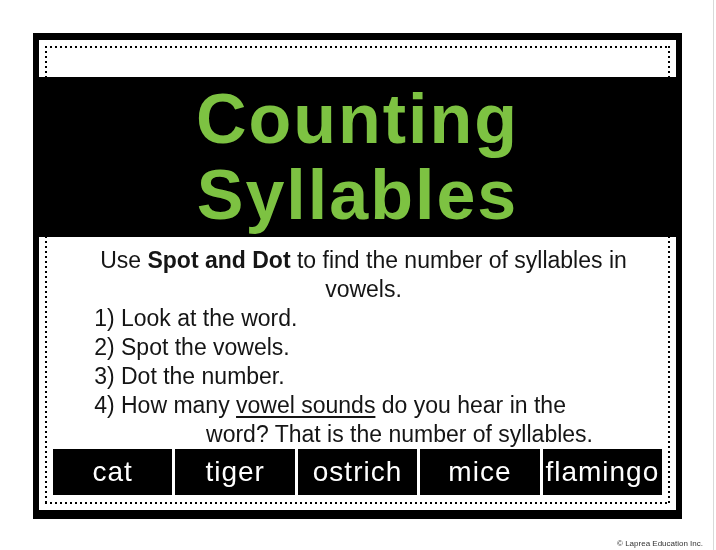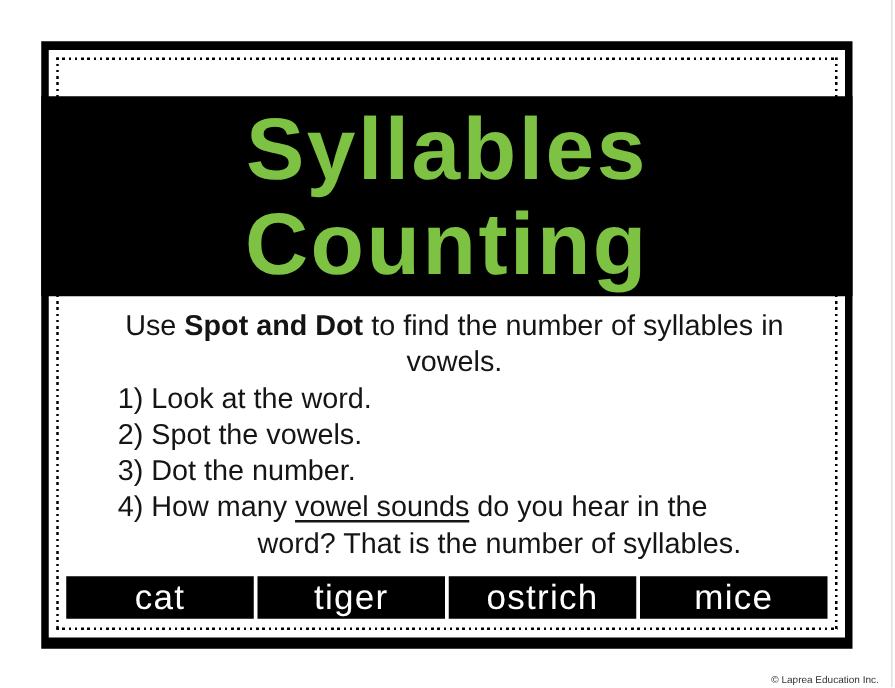--- a/index.html
+++ b/index.html
@@ -88,21 +88,21 @@
   .line { white-space: nowrap; }
   .bold { font-weight: bold; }
   .ul { text-decoration: underline; text-underline-offset: 3px; }
   .step { display: flex; white-space: nowrap; }
   .step-num { width: 33px; margin-left: 31px; flex: 0 0 auto; }
   .step-cont { margin-left: 72px; white-space: nowrap; }
   
   .word-row {
     position: absolute;
     left: 8px; right: 8px; bottom: 6px;
-    height: 34px;
+    height: 46px;
     display: flex;
     gap: 3px;
   }
   .word-card {
     flex: 1;
     background: #000;
     color: #fff;
     display: flex; align-items: center; justify-content: center;
     font-size: 28px;
     letter-spacing: 1px;
@@ -118,22 +118,22 @@
 <body>
 
 <div class="canvas">
   <div class="frame">
     <div class="inner">
       <div class="dotted"></div>
 
       <div class="name-strip"></div>
 
       <div class="band">
+        <div class="title-line">Counting</div>
         <div class="title-line">Syllables</div>
-        <div class="title-line">Counting</div>
       </div>
 
       <div class="content">
         <div class="body-text">
 
           <div class="line"><span>Use </span><span class="bold">Spot and Dot</span><span> to find the number of syllables in</span></div>
           <div class="line">vowels.</div>
 
           <div class="step">
             <span class="step-num">1)</span>
@@ -153,20 +153,21 @@
           </div>
           <div class="step-cont">word? That is the number of syllables.</div>
 
         </div>
 
         <div class="word-row">
           <div class="word-card">cat</div>
           <div class="word-card">tiger</div>
           <div class="word-card">ostrich</div>
           <div class="word-card">mice</div>
+          <div class="word-card">flamingo</div>
         </div>
       </div>
 
     </div>
   </div>
 
   <div class="copyright">© Laprea Education Inc.</div>
   <div class="edge-line"></div>
 </div>
 

